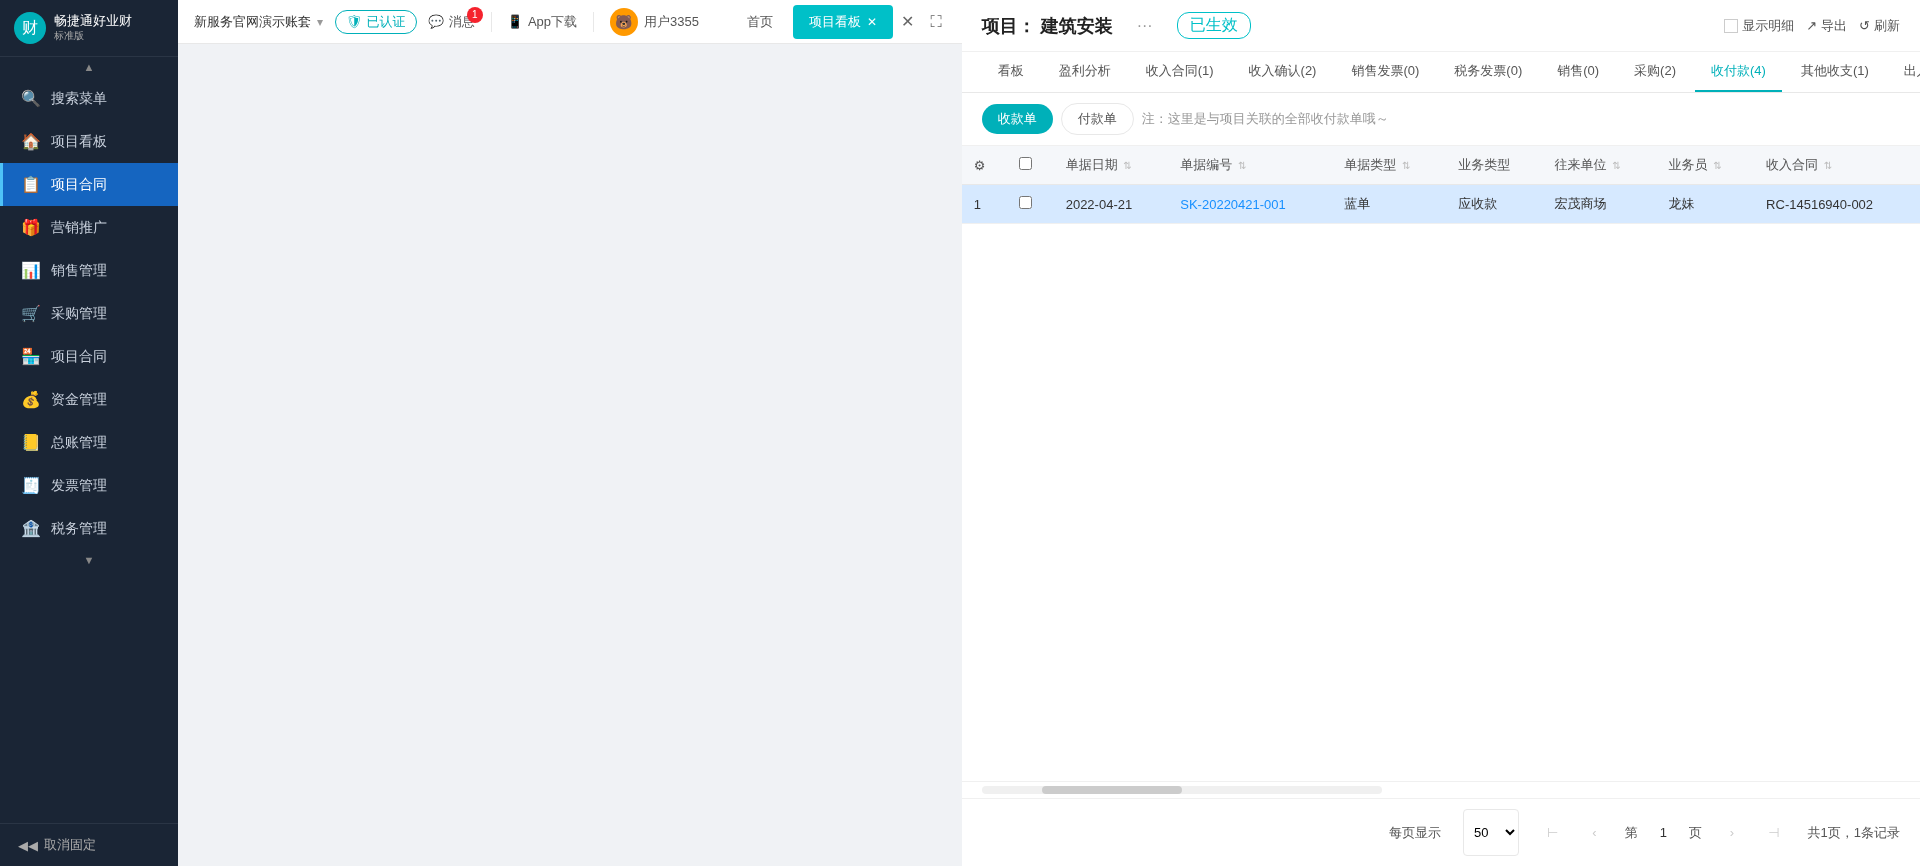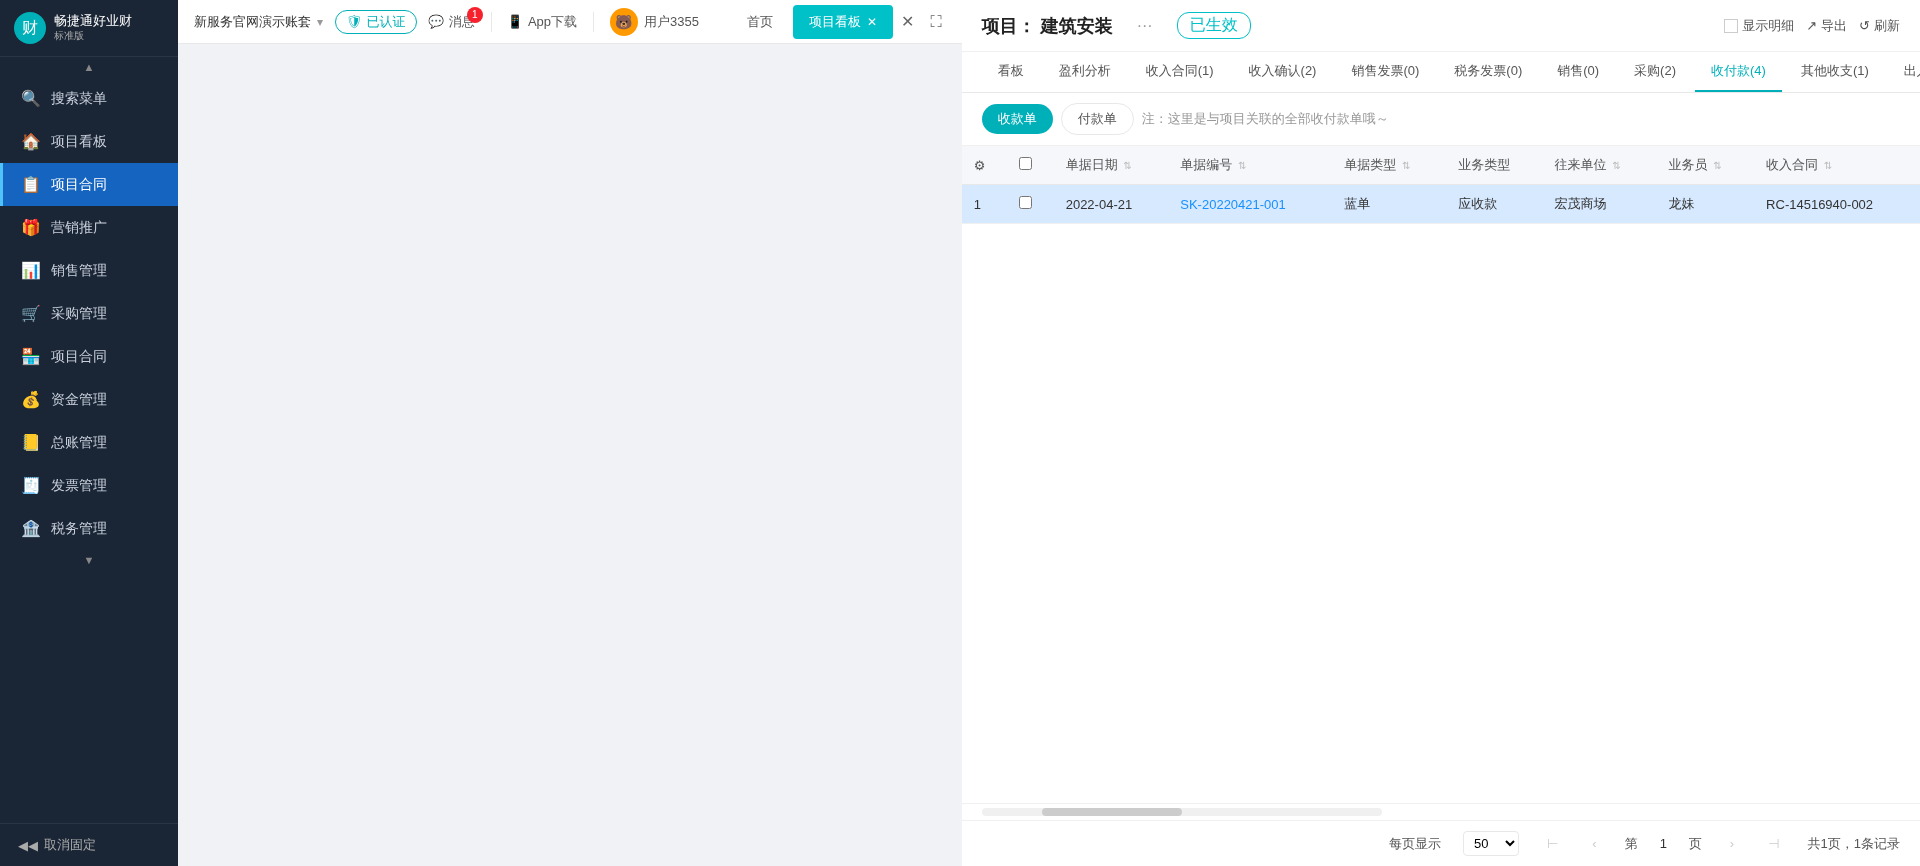--- a/index.html
+++ b/index.html
@@ -276,21 +276,21 @@
       padding: 10px 20px;
       gap: 22px;
       font-size: 13px;
       color: #555;
       border-top: 1px solid #f0f0f0;
       background: white;
     }
     .page-size-select {
       border: 1px solid #e8e8e8;
       border-radius: 4px;
-      padding: 3px 6px;
+      padding: 14px 6px;
       font-size: 13px;
       background: white;
     }
     .page-nav { cursor: pointer; color: #555; padding: 2px 6px; font-size: 13px; }
     .page-nav.disabled { color: #ccc; cursor: default; }
     .page-num-display { color: #333; }
   </style>
 </head>
 <body>
 

